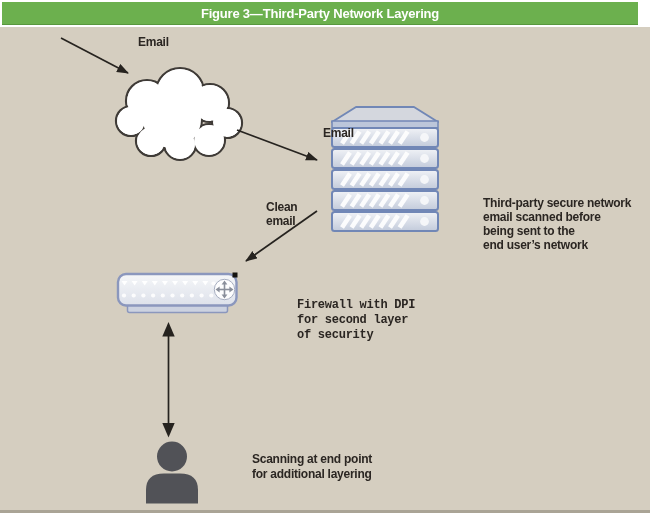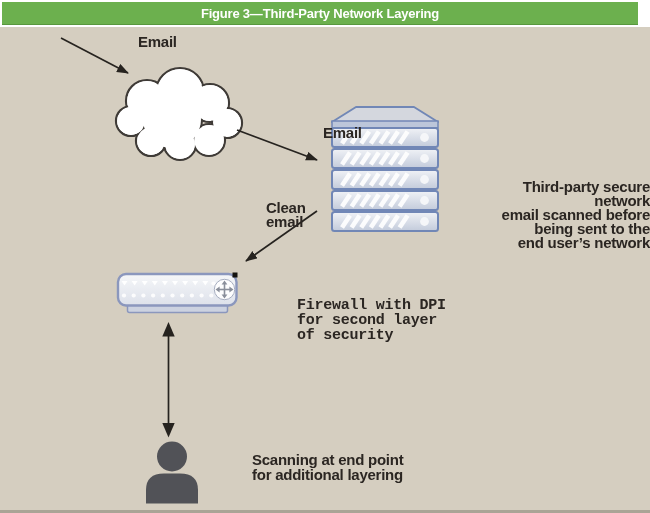--- a/index.html
+++ b/index.html
@@ -22,28 +22,28 @@
   }
   .bottom-edge{
     position:absolute;left:0;right:0;bottom:0;height:3px;
     background:#aaa496;
   }
 
   svg.diagram{position:absolute;left:0;top:0;width:650px;height:513px;}
 
   .lbl{
     position:absolute;color:#2b2622;font-weight:bold;
-    font-size:15px;line-height:14px;letter-spacing:-0.25px;
+    font-size:12px;line-height:14px;letter-spacing:-0.25px;
     white-space:pre-line;
     padding-left:36px;
   }
   .lbl-email-in     {left:102px;top:35px;}
   .lbl-email-mid    {left:287px;top:126px;}
   .lbl-clean        {left:230px;top:201px;width:52px;line-height:13.5px;}
-  .lbl-server-note  {left:447px;top:180px;line-height:14px;text-align:right;}
+  .lbl-server-note  {left:447px;top:196px;line-height:14px;}
   .lbl-firewall-note{left:261px;top:298px;line-height:15px;font-family:Liberation Mono, monospace;}
   .lbl-endpoint-note{left:216px;top:452px;line-height:15px;}
 </style>
 </head>
 <body>
 
 <div id="page">
 
   <div class="titlebar">
     <span>Figure 3—Third-Party Network Layering</span>

